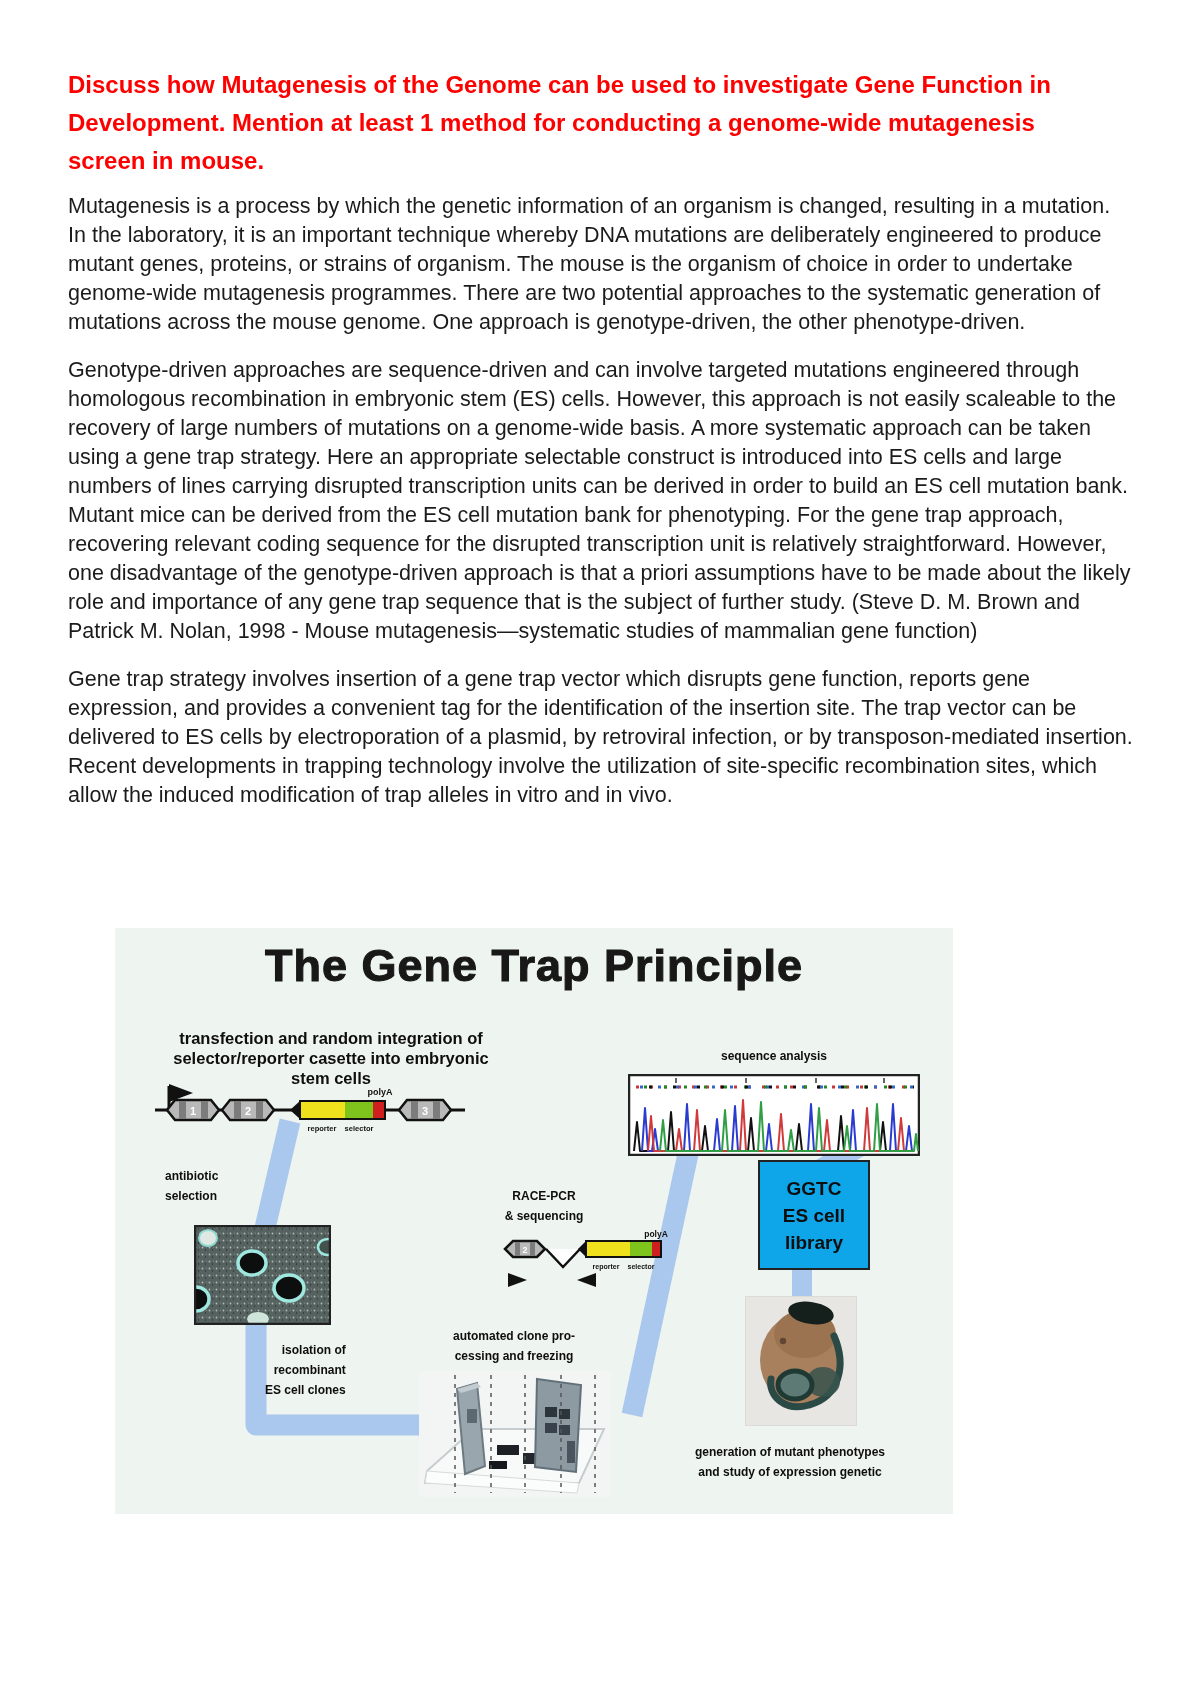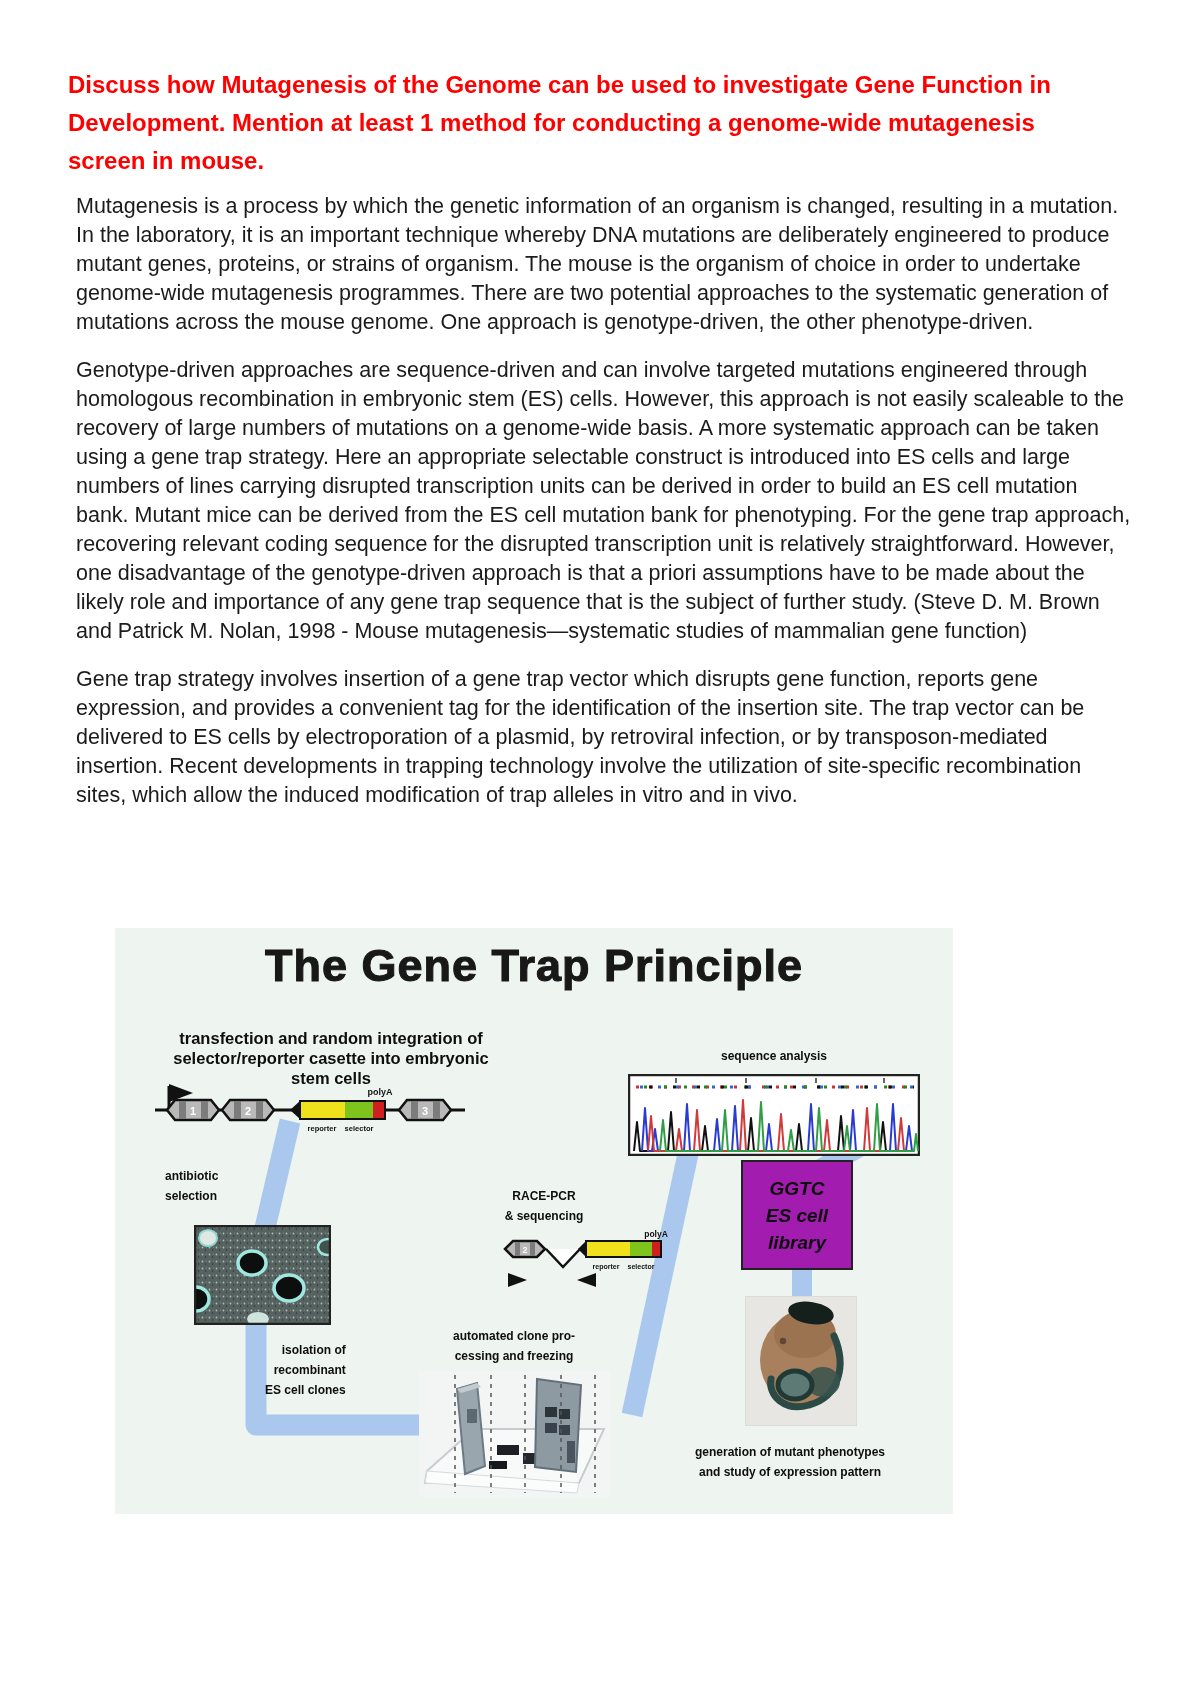--- a/index.html
+++ b/index.html
@@ -4,21 +4,21 @@
 <style>
   html,body{margin:0;padding:0;background:#ffffff;}
   body{width:1200px;height:1698px;font-family:"Liberation Sans",sans-serif;color:#1b1b1b;}
   .doc{padding:66px 66px 12px 68px;}
   .doc h1{
     margin:0 0 12px 0;
     font-size:24px;line-height:38px;font-weight:700;
     color:#ff0000;white-space:pre-line;
   }
   .doc p{
-    margin:0 0 19px 8px;
+    margin:0 0 19px 0;
     font-size:21.5px;line-height:29px;font-weight:400;
   }
   
   .figure{
     position:relative;margin-top:118px;
     width:838px;height:586px;background:#eef4ef;
     overflow:hidden;
     margin-left:47px;
   }
   .bands{position:absolute;left:0;top:0;}
@@ -36,24 +36,24 @@
   .lbl-antibiotic{left:50px;top:238px;text-align:left;}
   .lbl-race{left:339px;top:258px;width:180px;text-align:center;}
   .lbl-isolation{left:150px;top:412px;text-align:right;}
   .lbl-automated{left:292px;top:398px;width:214px;text-align:center;}
   .lbl-generation{left:518px;top:514px;width:314px;text-align:center;}
   .construct1{position:absolute;left:20px;top:150px;}
   .chromatogram{position:absolute;left:513px;top:146px;}
   .micrograph{position:absolute;left:79px;top:297px;}
   .race-construct{position:absolute;left:385px;top:301px;}
   .ggtc-box{
-    position:absolute;left:626px;top:232px;width:112px;height:110px;
-    background:#a21caf;border:2.5px solid #222;box-sizing:border-box;
+    position:absolute;left:643px;top:232px;width:112px;height:110px;
+    background:#0ea5e9;border:2.5px solid #222;box-sizing:border-box;
     display:flex;align-items:center;justify-content:center;text-align:center;
-    font-size:19px;line-height:27px;font-weight:700;color:#0e0e0e;white-space:pre-line;font-style:italic;
+    font-size:19px;line-height:27px;font-weight:700;color:#0e0e0e;white-space:pre-line;
   }
   .embryo{position:absolute;left:630px;top:368px;}
   .machine{position:absolute;left:304px;top:443px;}
 </style>
 </head>
 <body>
 
 <div class="doc">
 
   <h1>Discuss how Mutagenesis of the Genome can be used to investigate Gene Function in
@@ -216,16 +216,16 @@
       <rect x="148" y="70" width="8" height="22" fill="#4a545e"></rect>
 
       <line x1="36" y1="4" x2="36" y2="122" stroke="#555" stroke-width="1.5" stroke-dasharray="4 5"></line>
       <line x1="72" y1="4" x2="72" y2="122" stroke="#555" stroke-width="1.5" stroke-dasharray="4 5"></line>
       <line x1="106" y1="4" x2="106" y2="122" stroke="#555" stroke-width="1.5" stroke-dasharray="4 5"></line>
       <line x1="142" y1="4" x2="142" y2="122" stroke="#555" stroke-width="1.5" stroke-dasharray="4 5"></line>
       <line x1="176" y1="4" x2="176" y2="122" stroke="#555" stroke-width="1.5" stroke-dasharray="4 5"></line>
     </svg>
 
     <div class="fig-label lbl-generation">generation of mutant phenotypes
-and study of expression pattern</div>
+and study of expression genetic</div>
 
   </div>
 </div>
 
 </body></html>

